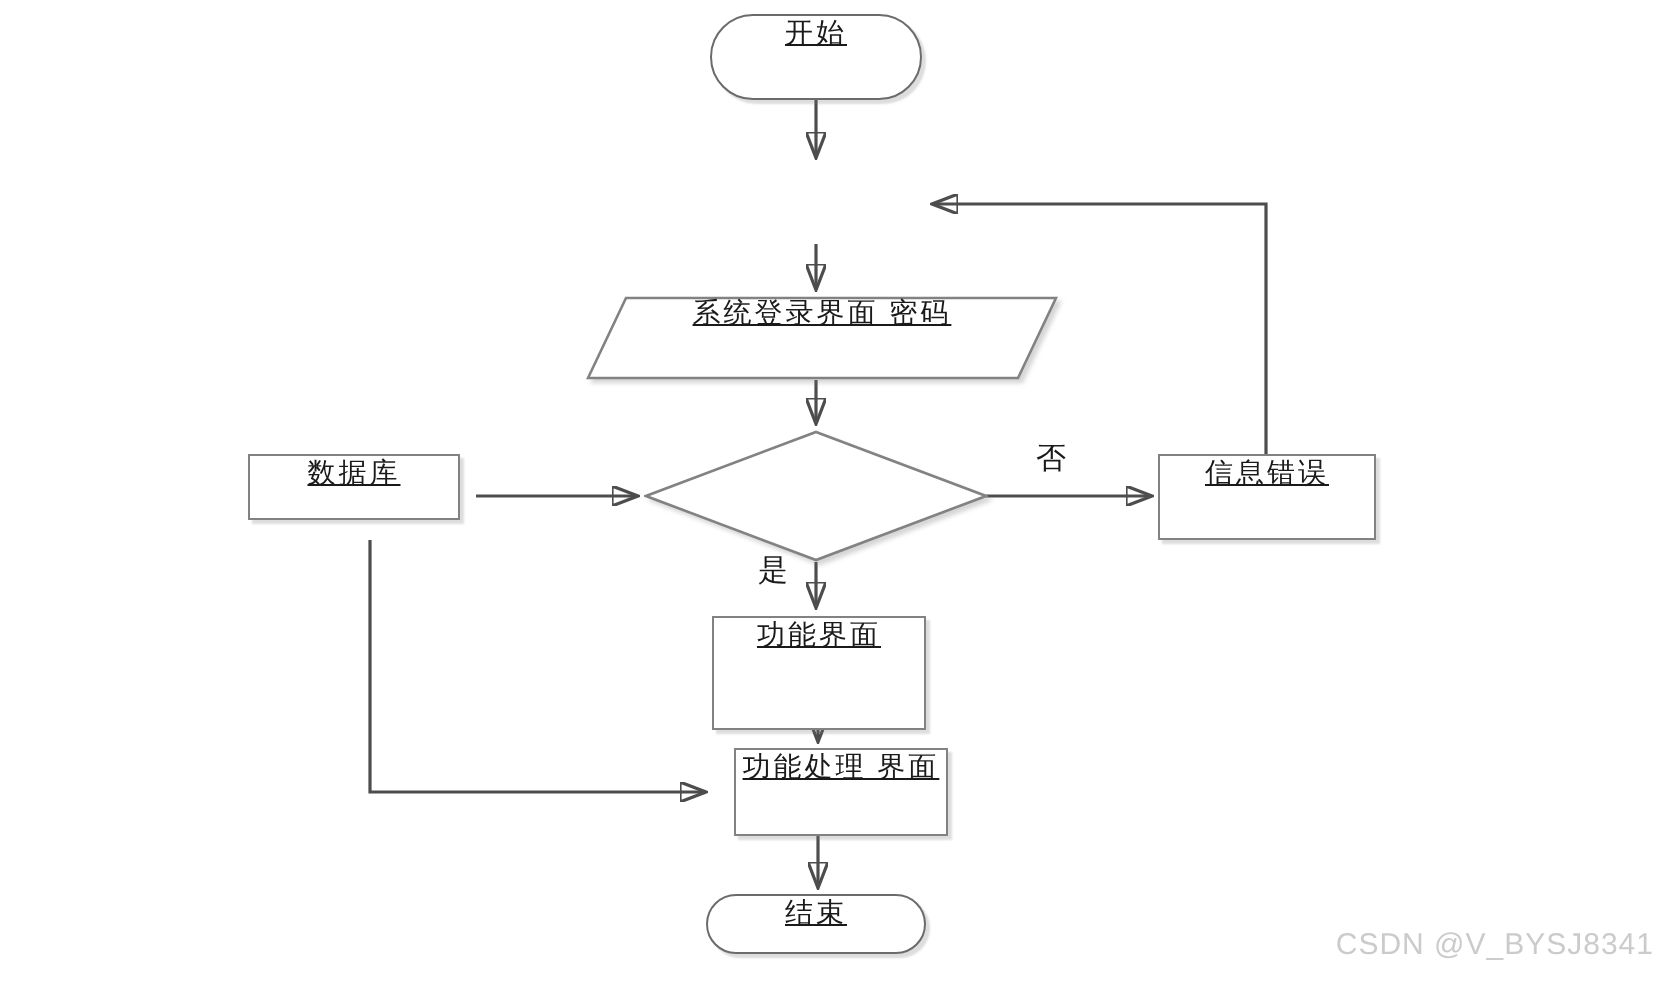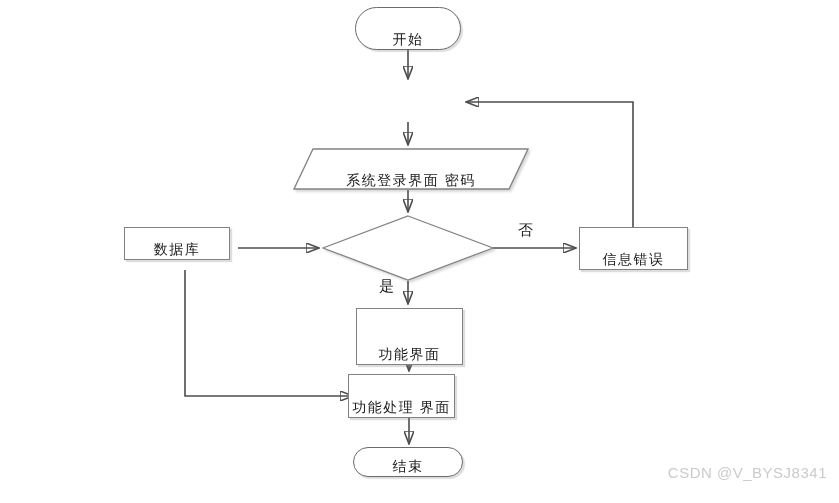--- a/index.html
+++ b/index.html
@@ -4,24 +4,25 @@
 <style>
   html,body{margin:0;padding:0;background:#fff;}
   #canvas{
     position:relative;width:839px;height:503px;background:#ffffff;overflow:hidden;
     font-family:"Liberation Sans","DejaVu Sans",sans-serif;color:#1a1a1a;
   }
   .connectors{position:absolute;left:0;top:0;z-index:1;}
   .connectors path{fill:none;stroke:#4d4d4d;stroke-width:1.6;}
   .node{
     position:absolute;z-index:2;box-sizing:border-box;
-    display:flex;align-items:flex-end;justify-content:center;
+    display:flex;align-items:flex-start;justify-content:center;
     background:#ffffff;border:1px solid #828282;
     font-size:14px;letter-spacing:1.5px;white-space:nowrap;
     box-shadow:2px 2px 1px rgba(120,120,120,0.25);
+    text-decoration:underline;
   }
   .terminator{border-radius:22px;border-color:#6b6b6b;}
   .shape{background:transparent;border:none;box-shadow:none;}
   .shape svg{position:absolute;left:0;top:0;filter:drop-shadow(2px 2px 1px rgba(120,120,120,0.3));}
   .shape span{position:relative;z-index:1;}
   .edge-label{
     position:absolute;z-index:3;font-size:15px;background:#ffffff;
     padding:0 1px;line-height:1.1;
   }
   .watermark{
@@ -75,21 +76,21 @@
   </div>
 
   <div class="node" style="left:579px;top:227px;width:109px;height:43px">
     <span>信息错误</span>
   </div>
 
   <div class="node" style="left:356px;top:308px;width:107px;height:57px">
     <span>功能界面</span>
   </div>
 
-  <div class="node" style="left:348px;top:374px;width:107px;height:44px">
+  <div class="node" style="left:367px;top:374px;width:107px;height:44px">
     <span>功能处理 界面</span>
   </div>
 
   <div class="node terminator" style="left:353px;top:447px;width:110px;height:30px">
     <span>结束</span>
   </div>
 
   <div class="edge-label" style="left:378px;top:278px">是</div>
 
   <div class="edge-label" style="left:517px;top:222px">否</div>

